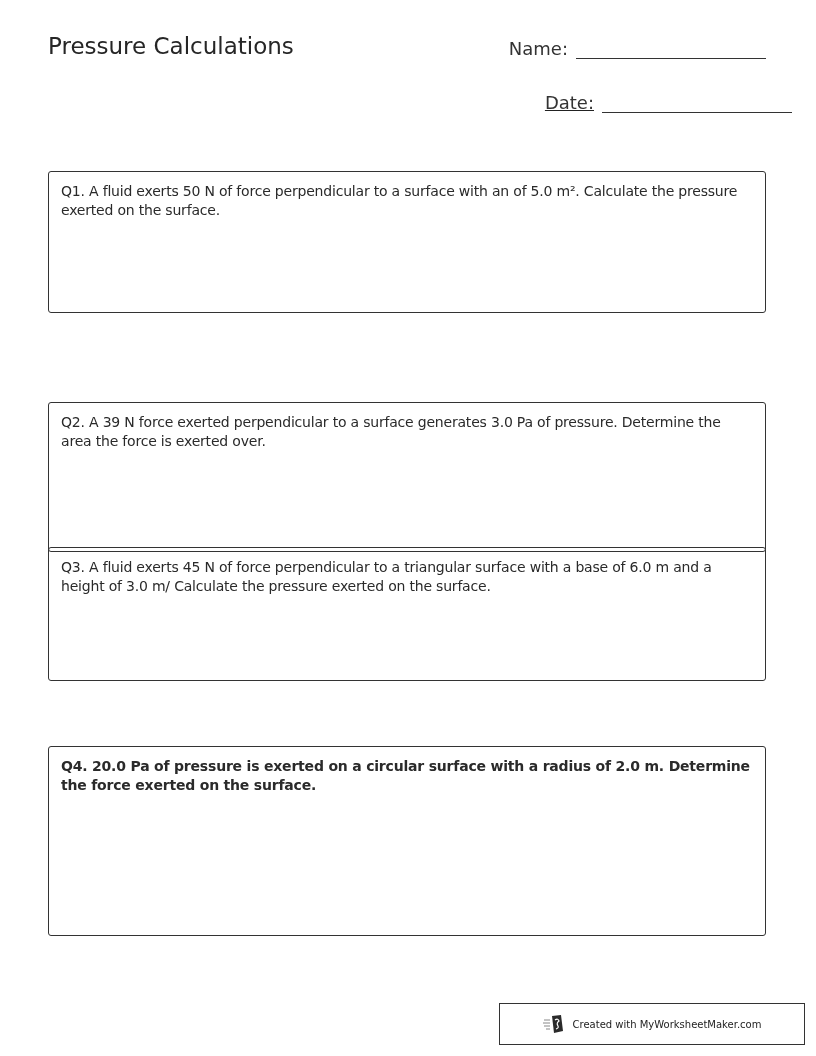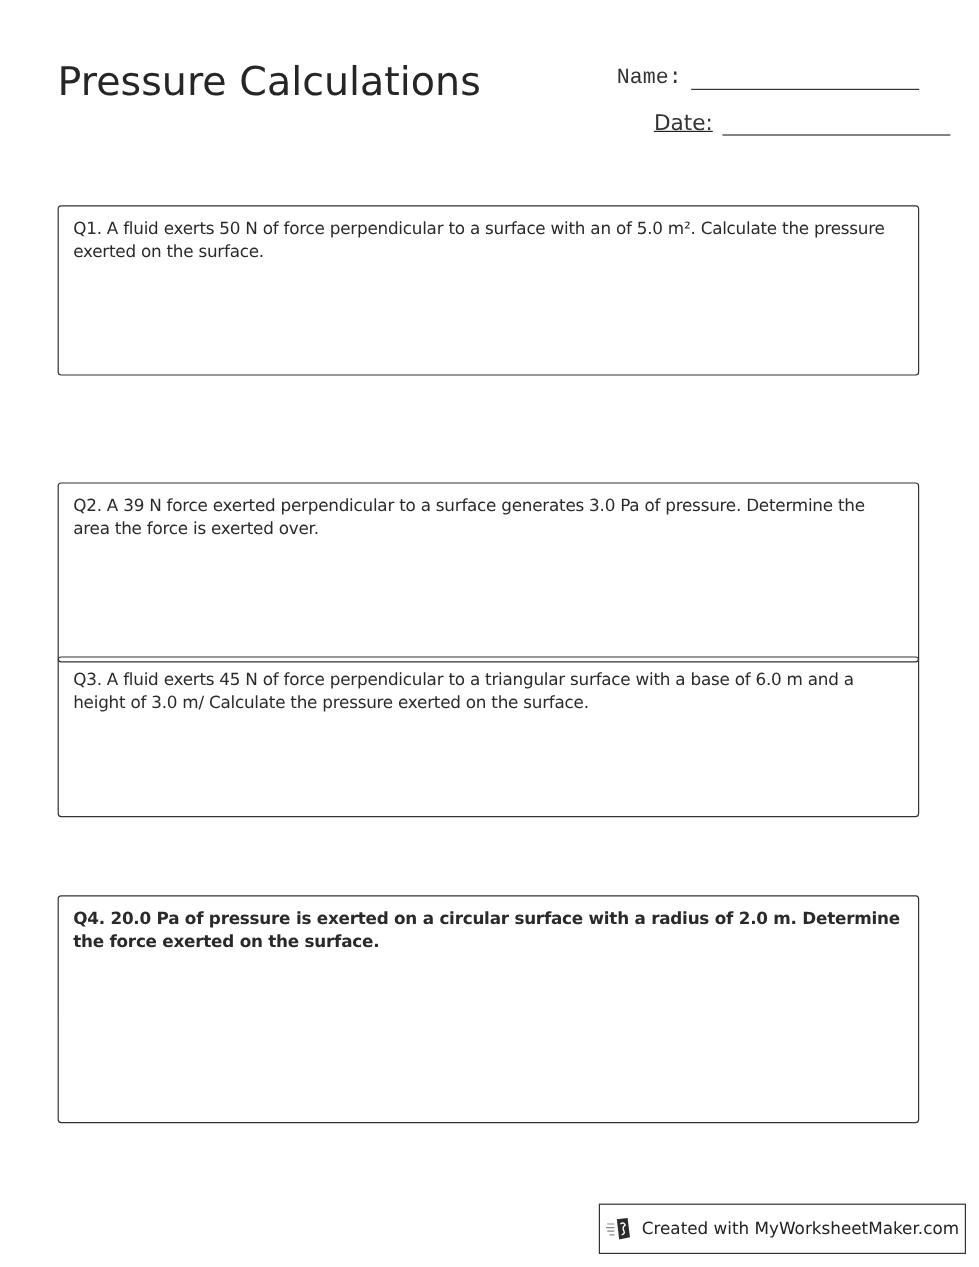--- a/index.html
+++ b/index.html
@@ -1,36 +1,36 @@
 <!DOCTYPE html>
 <html><head>
   <meta charset="utf-8">
   <style>
     html, body { margin: 0; padding: 0; background: #ffffff; }
     body { width: 816px; height: 1056px; position: relative; overflow: hidden;
            font-family: "DejaVu Sans", sans-serif; color: #222; }
-    .title { position: absolute; left: 48px; top: 48px; font-size: 33px; font-weight: normal;
+    .title { position: absolute; left: 48px; top: 33px; font-size: 23px; font-weight: normal;
              color: #262626; letter-spacing: 0px; }
     .field { position: absolute; display: flex; align-items: flex-end; }
     .field-label { font-size: 18px; color: #333; text-align: right; width: 70px; margin-right: 8px; }
     .field-line { width: 190px; border-bottom: 1.5px solid #333; height: 22px; }
     .qbox { position: absolute; left: 48px; width: 718px; border: 1.3px solid #333;
             border-radius: 3px; box-sizing: border-box; padding: 10px 12px; }
     .qtext { font-size: 14px; line-height: 19px; color: #2a2a2a; letter-spacing: -0.2px; }
     .footer { position: absolute; left: 499px; top: 1003px; width: 306px; height: 42px;
               border: 1.3px solid #333; box-sizing: border-box; display: flex; align-items: center;
-              justify-content: center; font-size: 14px; color: #222; }
+              justify-content: center; font-size: 10px; color: #222; }
     .footer svg { margin-right: 6px; }
   </style>
 </head>
 <body>
 
 <div class="title">Pressure Calculations</div>
 
-<div class="field" style="left:498px; top:52px;font-family:Liberation Mono, monospace;">
+<div class="field" style="left:498px; top:36px;">
   <span class="field-label">Name:</span>
   <span class="field-line"></span>
 </div>
 <div class="field" style="left:524px; top:90px;text-decoration:underline;">
   <span class="field-label">Date:</span>
   <span class="field-line"></span>
 </div>
 
 <div class="qbox" style="top:171px; height:142px;">
   <div class="qtext">Q1. A fluid exerts 50 N of force perpendicular to a surface with an of 5.0 m². Calculate the pressure exerted on the surface.</div>

